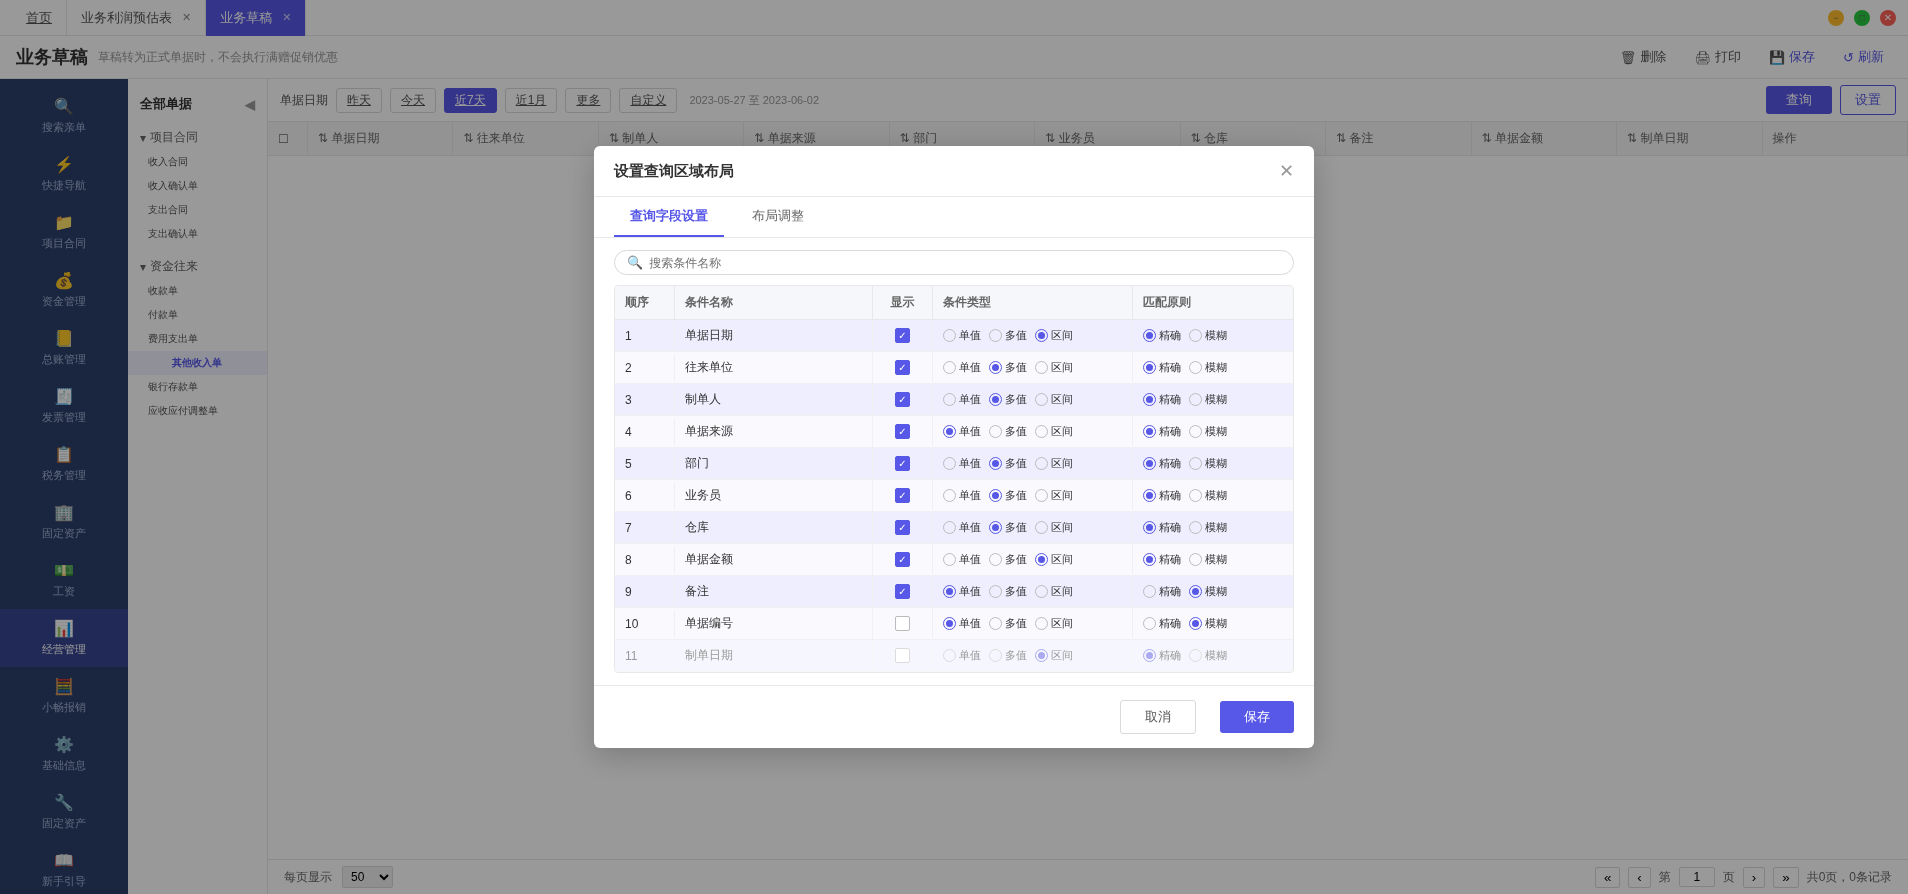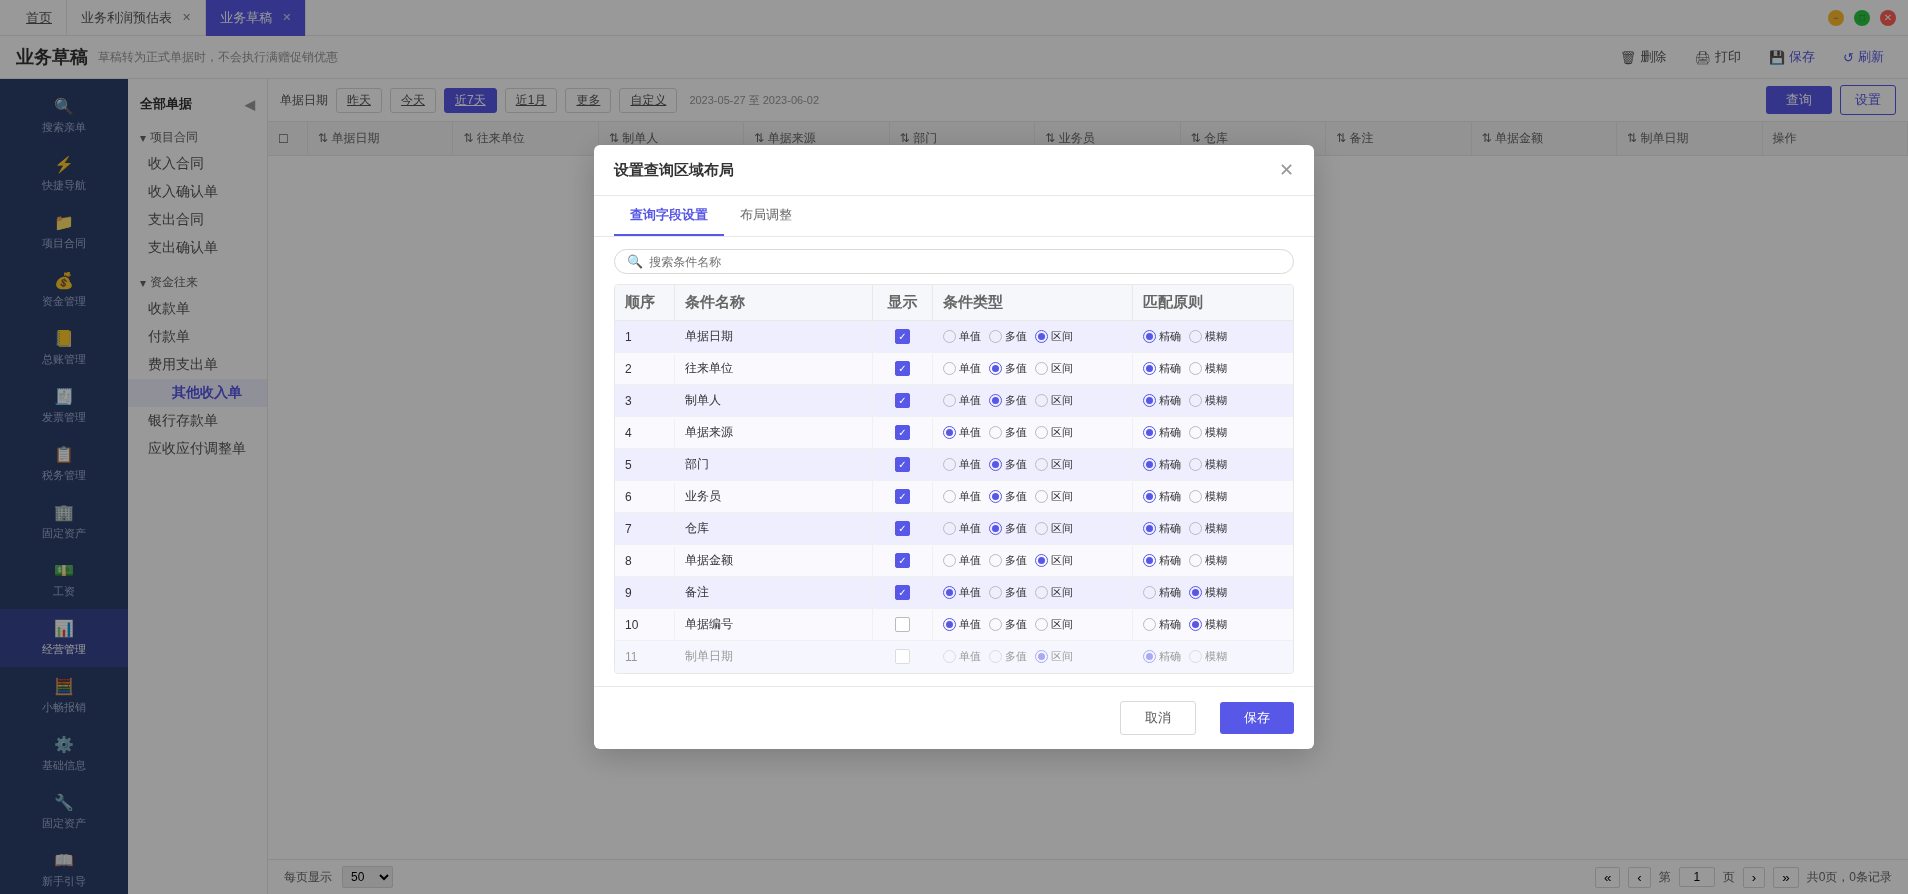--- a/index.html
+++ b/index.html
@@ -33,21 +33,21 @@
     .sidebar { width: 128px; background: #2c3e6b; display: flex; flex-direction: column; padding-top: 8px; flex-shrink: 0; }
     .sidebar-item { display: flex; flex-direction: column; align-items: center; padding: 10px 4px; cursor: pointer; color: #a0b0d0; font-size: 11px; gap: 4px; }
     .sidebar-item.active { background: rgba(87,87,232,0.3); color: #fff; }
     .sidebar-item .icon { font-size: 16px; }
 
     
     .sub-sidebar { width: 140px; background: #fff; border-right: 1px solid #e8e8e8; padding: 8px 0; flex-shrink: 0; }
     .sub-header { display: flex; align-items: center; justify-content: space-between; padding: 8px 12px; font-weight: bold; font-size: 13px; color: #333; }
     .sub-group { padding: 4px 0; }
     .sub-group-title { display: flex; align-items: center; padding: 4px 12px; font-size: 12px; color: #666; cursor: pointer; gap: 4px; }
-    .sub-item { padding: 5px 20px; font-size: 14px; color: #555; cursor: pointer; }
+    .sub-item { padding: 5px 20px; font-size: 10px; color: #555; cursor: pointer; }
     .sub-item.active { background: #f0f0ff; color: #5757e8; font-weight: bold; padding-left: 44px; }
 
     
     .content { flex: 1; display: flex; flex-direction: column; overflow: hidden; position: relative; }
     .toolbar { display: flex; align-items: center; background: #fff; padding: 6px 12px; border-bottom: 1px solid #e8e8e8; gap: 8px; flex-wrap: wrap; }
     .filter-btn { padding: 3px 10px; border: 1px solid #d9d9d9; border-radius: 3px; background: #fff; cursor: pointer; font-size: 12px; color: #555; text-decoration: underline; }
     .filter-btn.active { background: #5757e8; color: #fff; border-color: #5757e8; }
     .date-range { font-size: 11px; color: #999; margin-left: 4px; }
     .search-btn { margin-left: auto; background: #5757e8; color: #fff; border: none; border-radius: 3px; padding: 5px 20px; cursor: pointer; font-size: 13px; }
     .settings-btn { background: #fff; color: #5757e8; border: 1px solid #5757e8; border-radius: 3px; padding: 5px 14px; cursor: pointer; font-size: 13px; }
@@ -64,31 +64,31 @@
     .page-nav-btn { padding: 2px 8px; border: 1px solid #d9d9d9; background: #fff; cursor: pointer; border-radius: 2px; }
 
     
     .overlay { position: fixed; top: 0; left: 0; width: 100%; height: 100%; background: rgba(0,0,0,0.4); z-index: 100; display: flex; align-items: center; justify-content: center; }
 
     
     .modal { background: #fff; border-radius: 6px; width: 720px; max-height: 650px; display: flex; flex-direction: column; box-shadow: 0 8px 32px rgba(0,0,0,0.2); }
     .modal-header { display: flex; align-items: center; justify-content: space-between; padding: 14px 20px; border-bottom: 1px solid #e8e8e8; }
     .modal-title { font-size: 15px; font-weight: bold; color: #333; }
     .modal-close { cursor: pointer; font-size: 18px; color: #999; background: none; border: none; }
-    .modal-tabs { display: flex; padding: 0 20px; border-bottom: 1px solid #e8e8e8; gap: 0; }
+    .modal-tabs { display: flex; padding: 0 20px; border-bottom: 1px solid #e8e8e8; gap: 12px; }
     .modal-tab { padding: 10px 16px; font-size: 13px; color: #666; cursor: pointer; border-bottom: 2px solid transparent; }
     .modal-tab.active { color: #5757e8; border-bottom: 2px solid #5757e8; font-weight: bold; }
     .modal-body { flex: 1; overflow: hidden; display: flex; flex-direction: column; padding: 12px 20px; }
     .modal-search { display: flex; align-items: center; border: 1px solid #d9d9d9; border-radius: 20px; padding: 4px 12px; gap: 6px; margin-bottom: 10px; }
     .modal-search input { border: none; outline: none; font-size: 12px; color: #999; width: 200px; background: transparent; }
 
     
     .settings-table { flex: 1; overflow-y: auto; border: 1px solid #e8e8e8; border-radius: 4px; }
     .settings-table-header { display: flex; background: #f5f7fa; border-bottom: 1px solid #e8e8e8; position: sticky; top: 0; z-index: 1; }
-    .settings-th { padding: 8px 10px; font-size: 15px; color: #666; font-weight: bold; border-right: 1px solid #e8e8e8; }
+    .settings-th { padding: 8px 10px; font-size: 12px; color: #666; font-weight: bold; border-right: 1px solid #e8e8e8; }
     .settings-th:last-child { border-right: none; }
     .col-order { width: 60px; flex-shrink: 0; }
     .col-name { flex: 1; }
     .col-show { width: 60px; flex-shrink: 0; text-align: center; }
     .col-type { width: 200px; flex-shrink: 0; }
     .col-match { width: 160px; flex-shrink: 0; }
 
     .settings-row { display: flex; align-items: center; border-bottom: 1px solid #f0f0f0; }
     .settings-row:nth-child(odd) { background: #fafafe; }
     .settings-row.highlighted { background: #eeeeff; }

